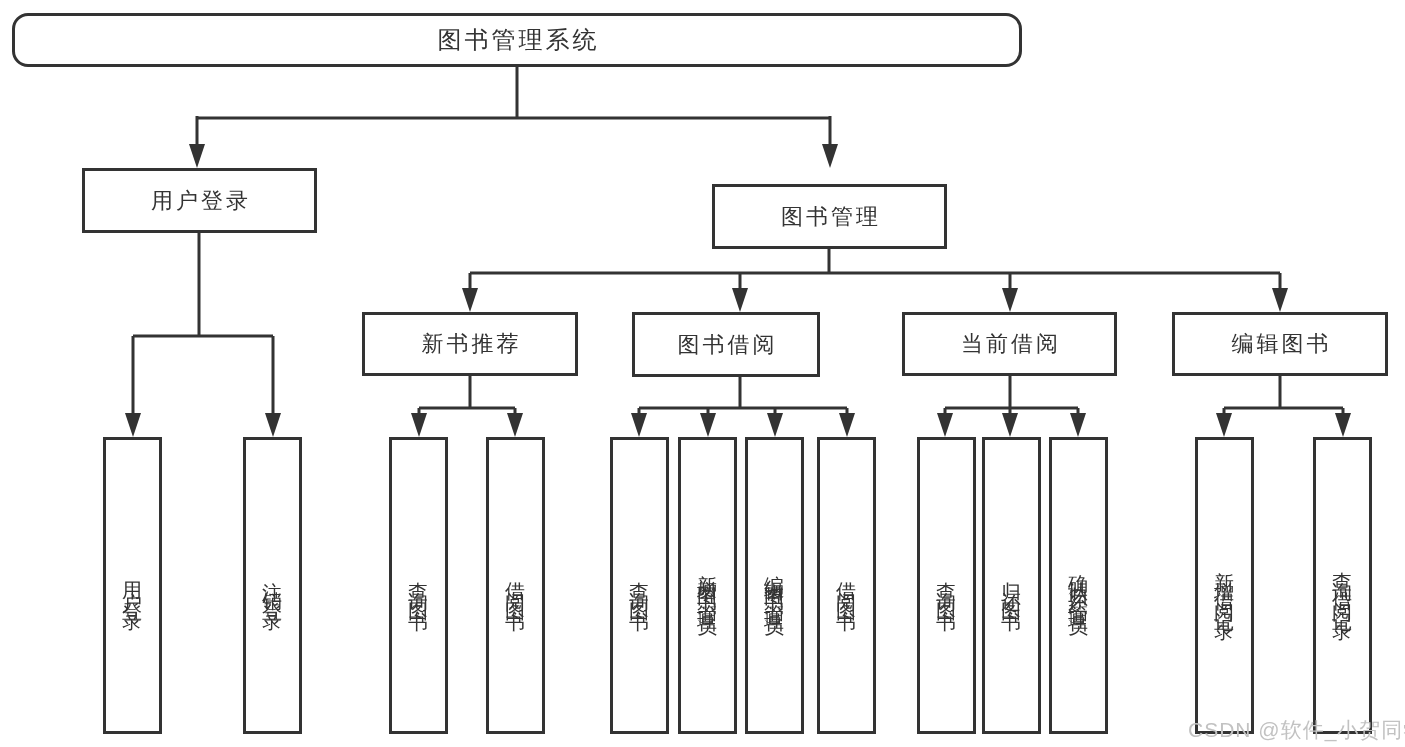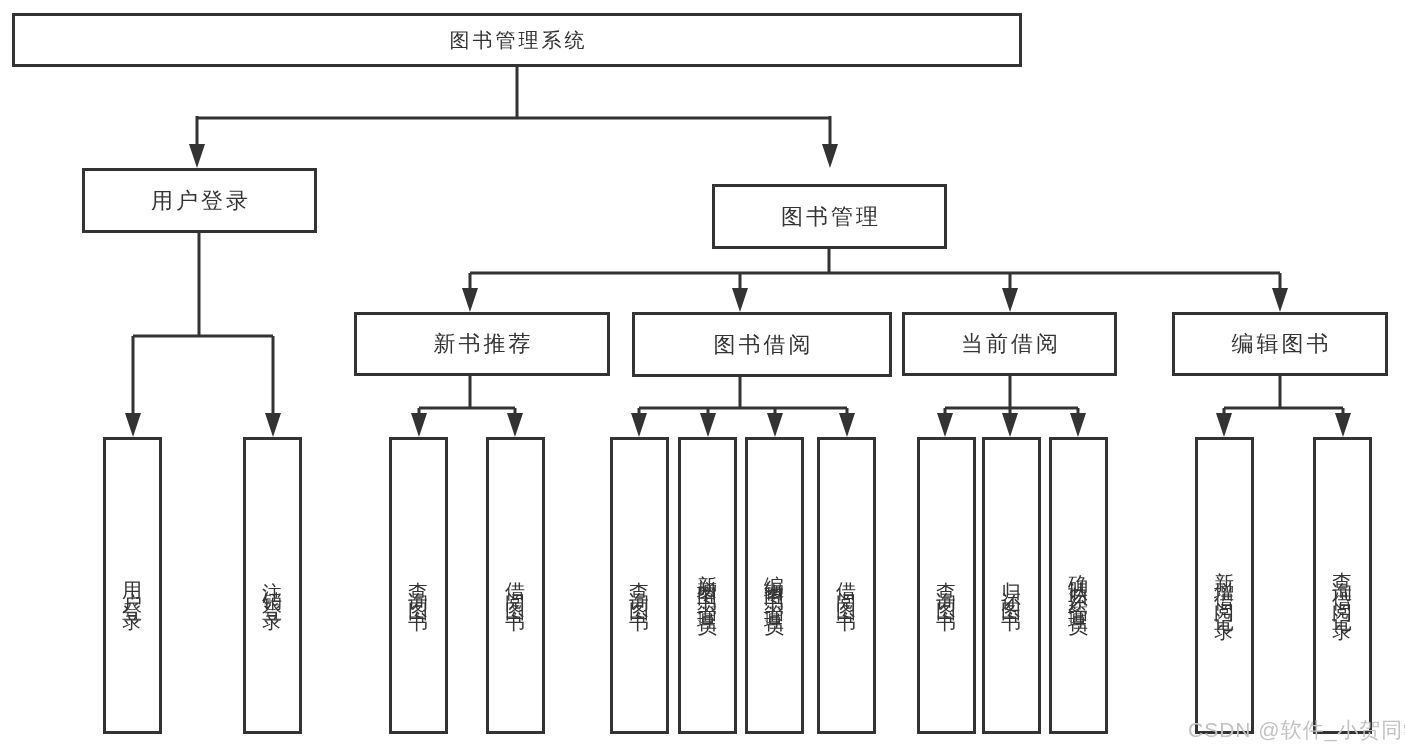--- a/index.html
+++ b/index.html
@@ -32,21 +32,21 @@
     border:3px solid var(--box-border);
     background:var(--background);
     display:flex;
     align-items:center;
     justify-content:center;
     color:var(--text);
     letter-spacing:3px;
     text-indent:3px;
     white-space:nowrap;
   }
-  .root-box{font-size:20px;}
+  .root-box{font-size:24px;border-radius:16px;}
   .branch-box{font-size:22px;}
   .leaf{
     position:absolute;
     top:437px;
     width:59px;
     height:297px;
     box-sizing:border-box;
     border:3px solid var(--box-border);
     background:var(--background);
     display:flex;
@@ -123,24 +123,24 @@
     <span>图书管理系统</span>
   </div>
 
   <div class="hbox branch-box" style="left:82px;top:168px;width:235px;height:65px;">
     <span>用户登录</span>
   </div>
   <div class="hbox branch-box" style="left:712px;top:184px;width:235px;height:65px;">
     <span>图书管理</span>
   </div>
 
-  <div class="hbox branch-box" style="left:354px;top:312px;width:256px;height:64px;">
+  <div class="hbox branch-box" style="left:362px;top:312px;width:216px;height:64px;">
     <span>新书推荐</span>
   </div>
-  <div class="hbox branch-box" style="left:632px;top:312px;width:260px;height:65px;">
+  <div class="hbox branch-box" style="left:632px;top:312px;width:188px;height:65px;">
     <span>图书借阅</span>
   </div>
   <div class="hbox branch-box" style="left:902px;top:312px;width:215px;height:64px;">
     <span>当前借阅</span>
   </div>
   <div class="hbox branch-box" style="left:1172px;top:312px;width:216px;height:64px;">
     <span>编辑图书</span>
   </div>
 
   <div class="leaf" style="left:103px;">

